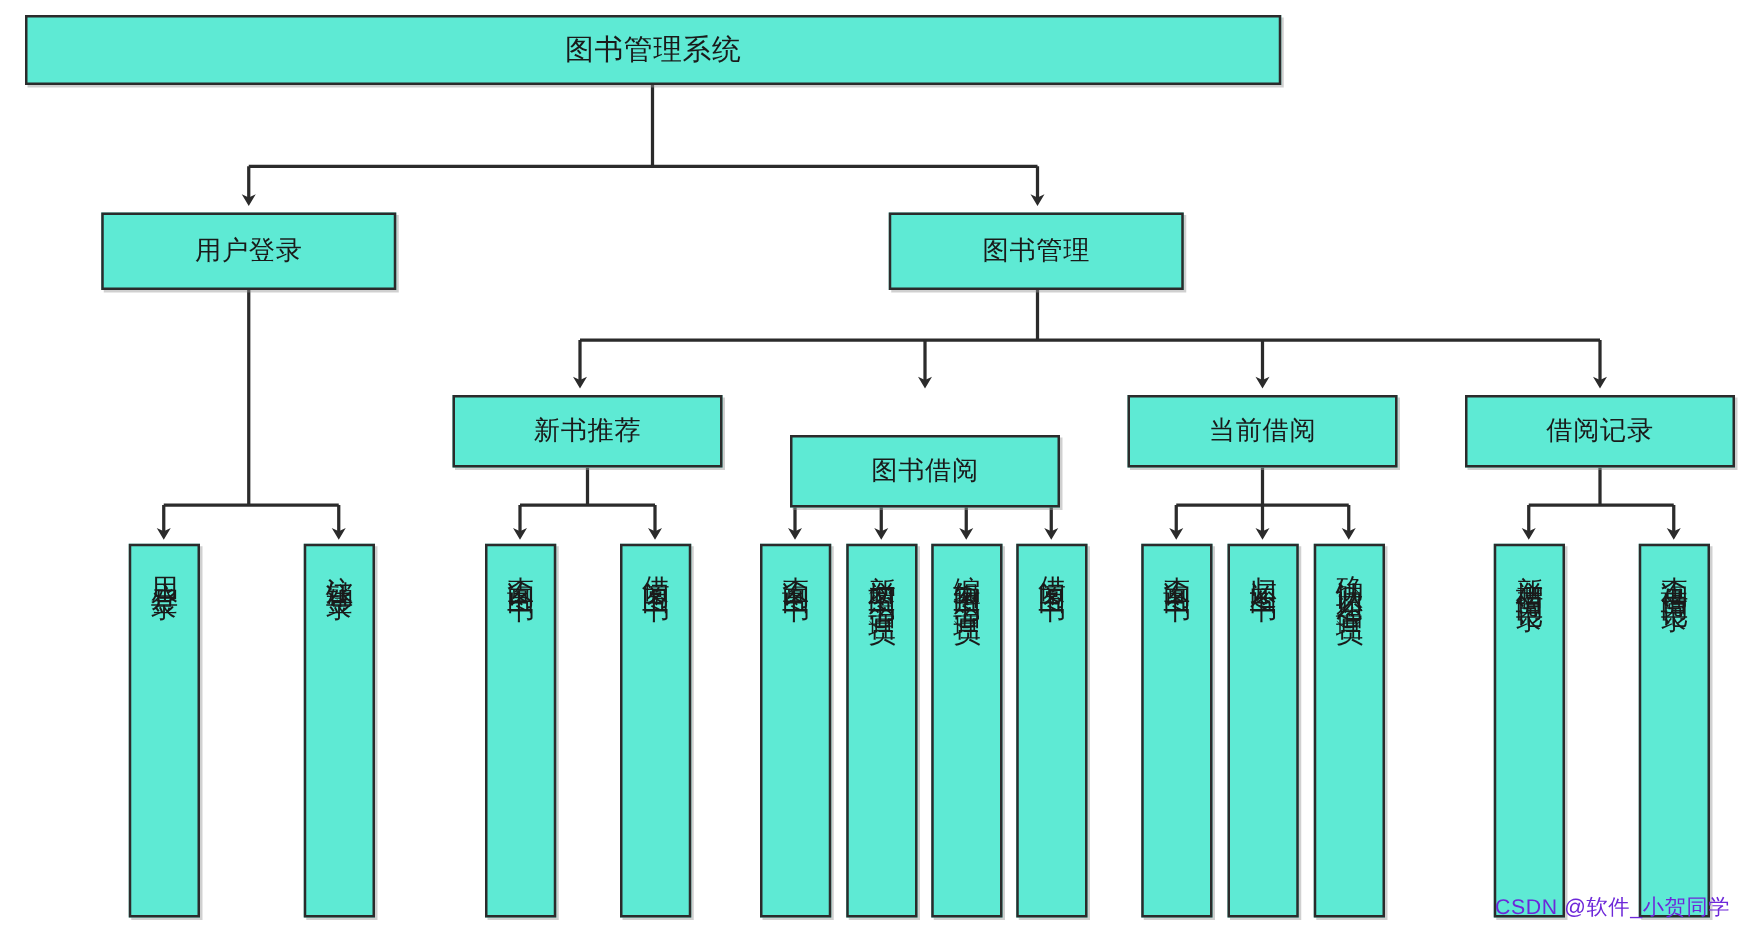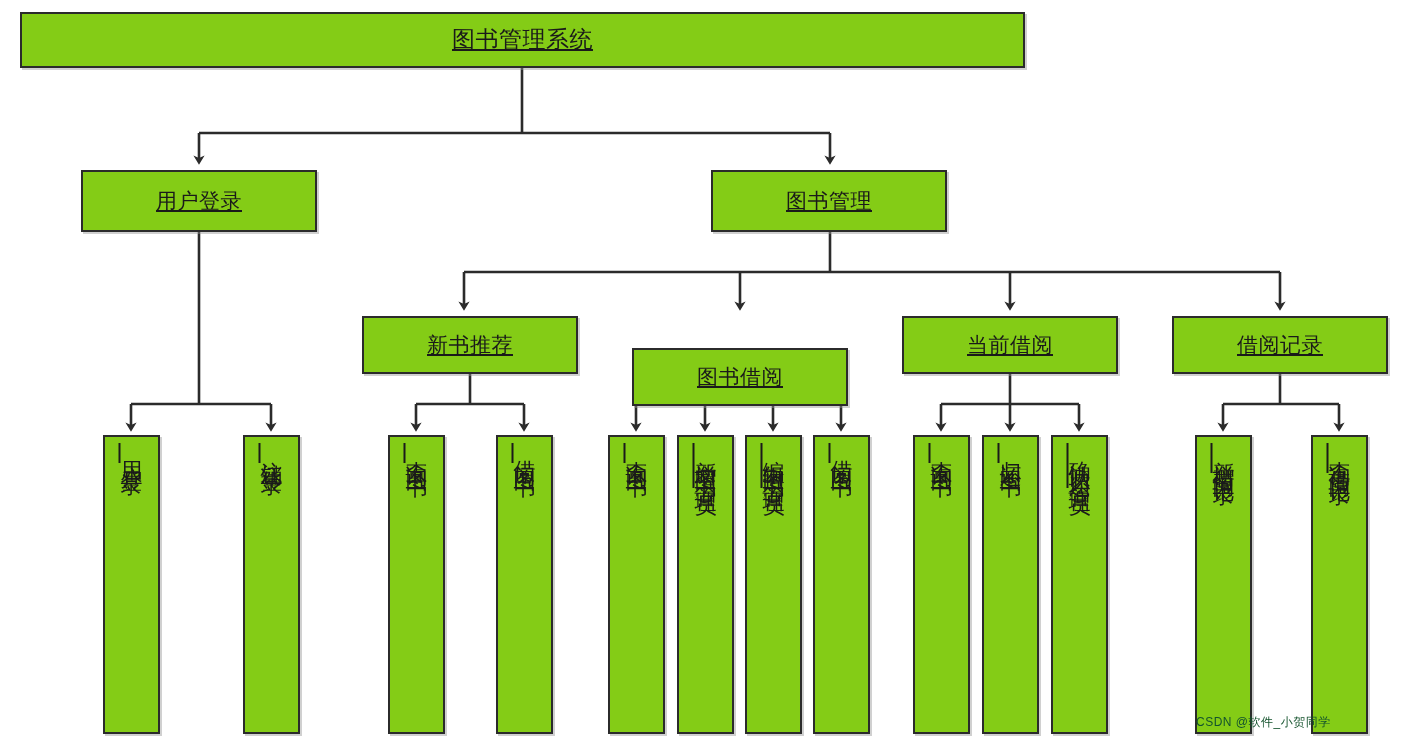--- a/index.html
+++ b/index.html
@@ -9,29 +9,28 @@
     background:#ffffff;
     font-family:"Liberation Sans","DejaVu Sans",sans-serif;
     overflow:hidden;
   }
   #canvas{position:relative;width:1405px;height:747px;}
   svg#wires{position:absolute;left:0;top:0;width:1405px;height:747px;pointer-events:none;}
 
   .node{
     position:absolute;
     box-sizing:border-box;
-    background:#84cc16;
+    background:#5eead4;
     border:2.5px solid #2b2b2b;
     display:flex;
     align-items:center;
     justify-content:center;
     color:#1a1a1a;
     box-shadow:2px 2px 0 rgba(150,150,150,.45);
     z-index:2;
-    text-decoration:underline;
   }
   .node .lbl{
     line-height:1.12;
     letter-spacing:.5px;
     white-space:nowrap;
   }
   .node.root .lbl{font-size:23px;}
   .node.lvl2 .lbl{font-size:21px;}
   .node.lvl3 .lbl{font-size:21px;}
 
@@ -45,22 +44,22 @@
     text-orientation:upright;
     font-size:22px;
     letter-spacing:5px;
     line-height:1;
     white-space:normal;
   }
 
   #watermark{
     position:absolute;
     left:1196px; top:714px;
-    font-size:12px;
-    color:#14532d;
+    font-size:17px;
+    color:#6d28d9;
     letter-spacing:.5px;
     z-index:5;
     white-space:nowrap;
     font-family:"Liberation Sans","DejaVu Sans",sans-serif;
   }
 </style>
 </head>
 <body>
 
 <div id="canvas">

